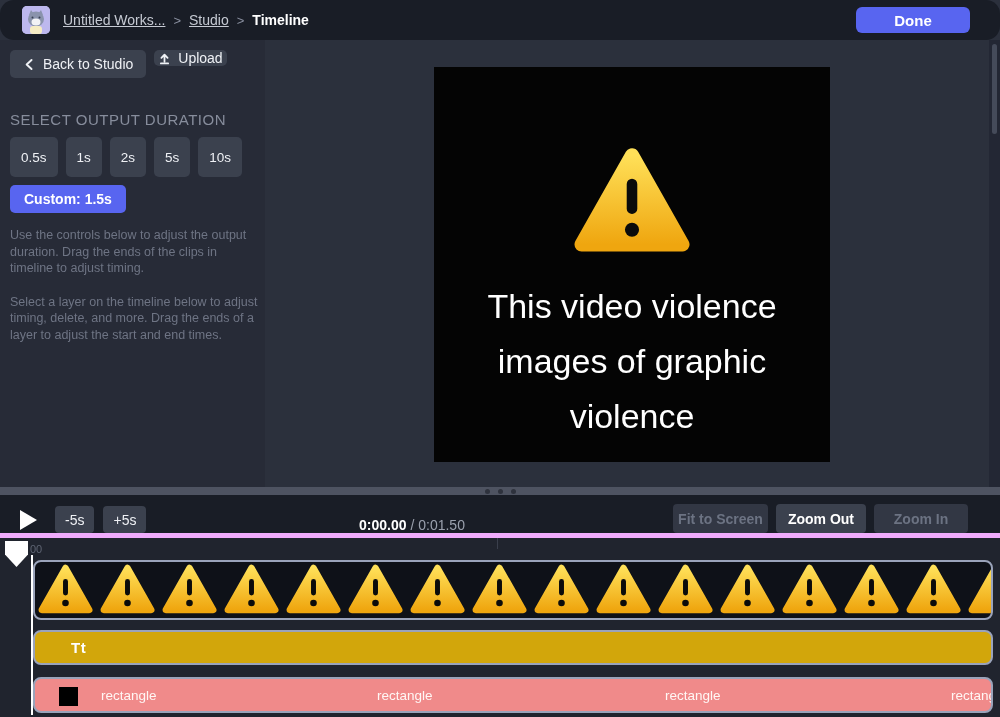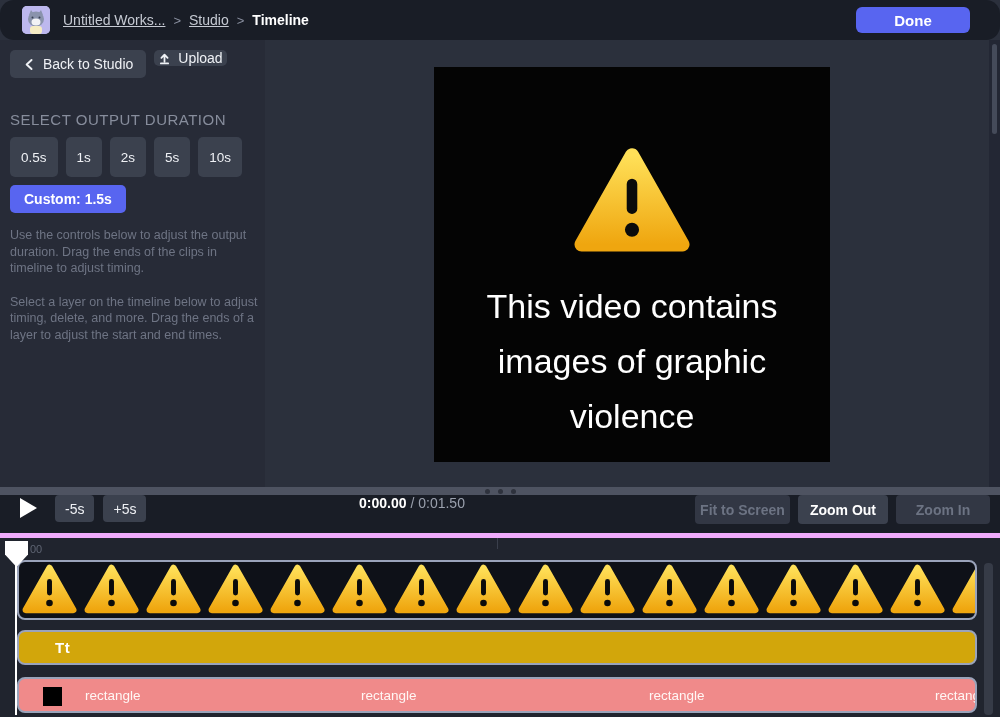--- a/index.html
+++ b/index.html
@@ -55,50 +55,50 @@
   
   .divider { position: absolute; top: 487px; left: 0; width: 1000px; height: 8px;
     background: #4E5361; display: flex; align-items: center; justify-content: center;
     gap: 8px; cursor: row-resize; z-index: 20; }
   .dot { width: 5px; height: 5px; border-radius: 50%; background: #2E323D; }
 
   
   .timeline { position: absolute; top: 495px; left: 0; width: 1000px; height: 222px;
     background: #20242E; }
   .playbar { position: relative; height: 38px; background: #191D26; display: flex;
-    align-items: flex-start; }
+    align-items: flex-end; }
   .play { margin-left: 20px; background: transparent; border: none; cursor: pointer;
     width: 26px; height: 26px; display: flex; align-items: center; }
   .play-tri { width: 0; height: 0; border-left: 17px solid #fff;
     border-top: 10px solid transparent; border-bottom: 10px solid transparent; }
   .btn-skip { margin-left: 9px; height: 27px; padding: 0 10px; font-size: 14px;
     border-radius: 4px; }
   .timecode { position: absolute; left: 412px; transform: translateX(-50%);
     font-size: 14px; white-space: nowrap; }
   .timecode .cur { color: #FFFFFF; font-weight: 700; }
   .timecode .tot { color: #9AA0AD; font-weight: 400; }
-  .zoom-btns { position: absolute; right: 10px; display: flex; gap: 8px; }
+  .zoom-btns { position: absolute; right: 32px; display: flex; gap: 8px; }
   .zoom-btns button { height: 29px; border-radius: 4px; font-size: 14px; border: none;
     cursor: pointer; }
   .btn-dim { background: #323744; color: #6C7383; font-weight: 700; }
   .btn-zo { background: #3B414E; color: #FFFFFF; font-weight: 700; }
   .b-fit { width: 95px; } .b-zo { width: 90px; } .b-zi { width: 94px; }
 
   
   .ruler { position: relative; height: 25px; background: #20242E;
     border-top: 5px solid #f0abfc; cursor: pointer; }
   .ruler-label { position: absolute; left: 30px; top: 5px; font-size: 11px; color: #5E6472; }
   .ruler-tick { position: absolute; left: 497px; top: 0; width: 1px; height: 11px;
     background: #3A3F4C; }
   .playhead { position: absolute; left: 5px; top: 3px; width: 23px; height: 26px;
     background: #FFFFFF; z-index: 40; cursor: grab;
     clip-path: polygon(0 0, 100% 0, 100% 52%, 50% 100%, 0 52%); }
 
   
-  .tracks { position: relative; height: 159px; background: #20242E; }
+  .tracks { position: relative; height: 159px; background: #20242E; margin-left: 16px; }
   .playhead-line { position: absolute; left: 15px; top: -3px; width: 2px; height: 160px;
     background: #FFFFFF; z-index: 35; cursor: grab; }
   .track { position: absolute; left: 17px; width: 960px; border: 2px solid #9AA3BA;
     border-radius: 8px; overflow: hidden; cursor: pointer; }
   .track-image { top: 2px; height: 60px; background: #0E1118; }
   .thumb-strip { display: flex; align-items: flex-end; gap: 7px; height: 100%;
     padding: 0 0 3px 3px; }
   .thumb-tri { flex: 0 0 auto; width: 55px; height: 51px; }
   .track-text { top: 72px; height: 35px; background: #D2A60B; }
   .tt-icon { position: absolute; left: 36px; top: 7px; color: #FFFFFF; font-size: 15px;
@@ -186,21 +186,21 @@
     <p class="help">Use the controls below to adjust the output duration. Drag the ends of the clips in timeline to adjust timing.</p>
     <p class="help">Select a layer on the timeline below to adjust timing, delete, and more. Drag the ends of a layer to adjust the start and end times.</p>
   </aside>
 
   <section class="stage">
     <div class="canvas">
       <svg class="canvas-tri">
           <use href="#warn-tri"></use>
         </svg>
       <div class="canvas-text">
-        <div>This video contains</div>
+        <div>This video violence</div>
         <div>images of graphic</div>
         <div>violence</div>
       </div>
     </div>
     <div class="stage-scroll">
       <div class="stage-thumb"></div>
     </div>
   </section>
 
   <div class="divider">

